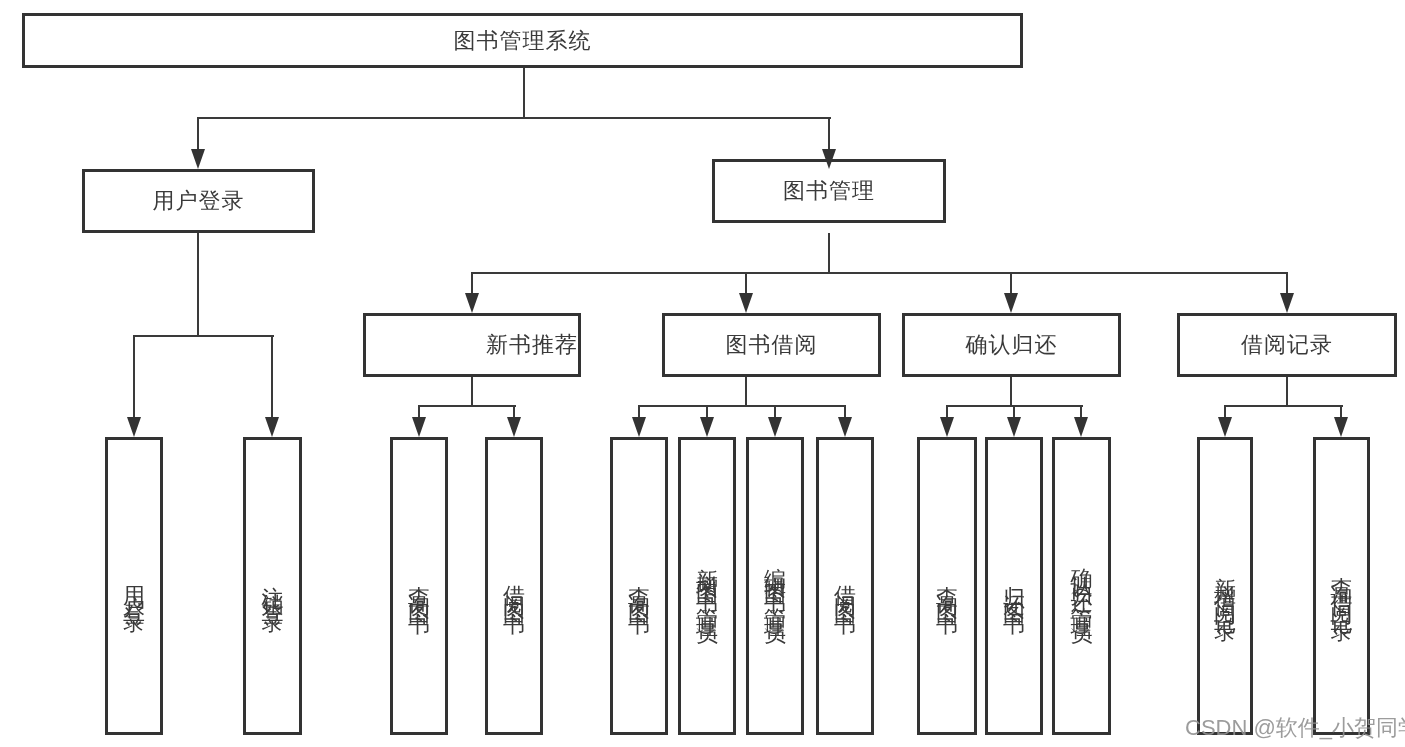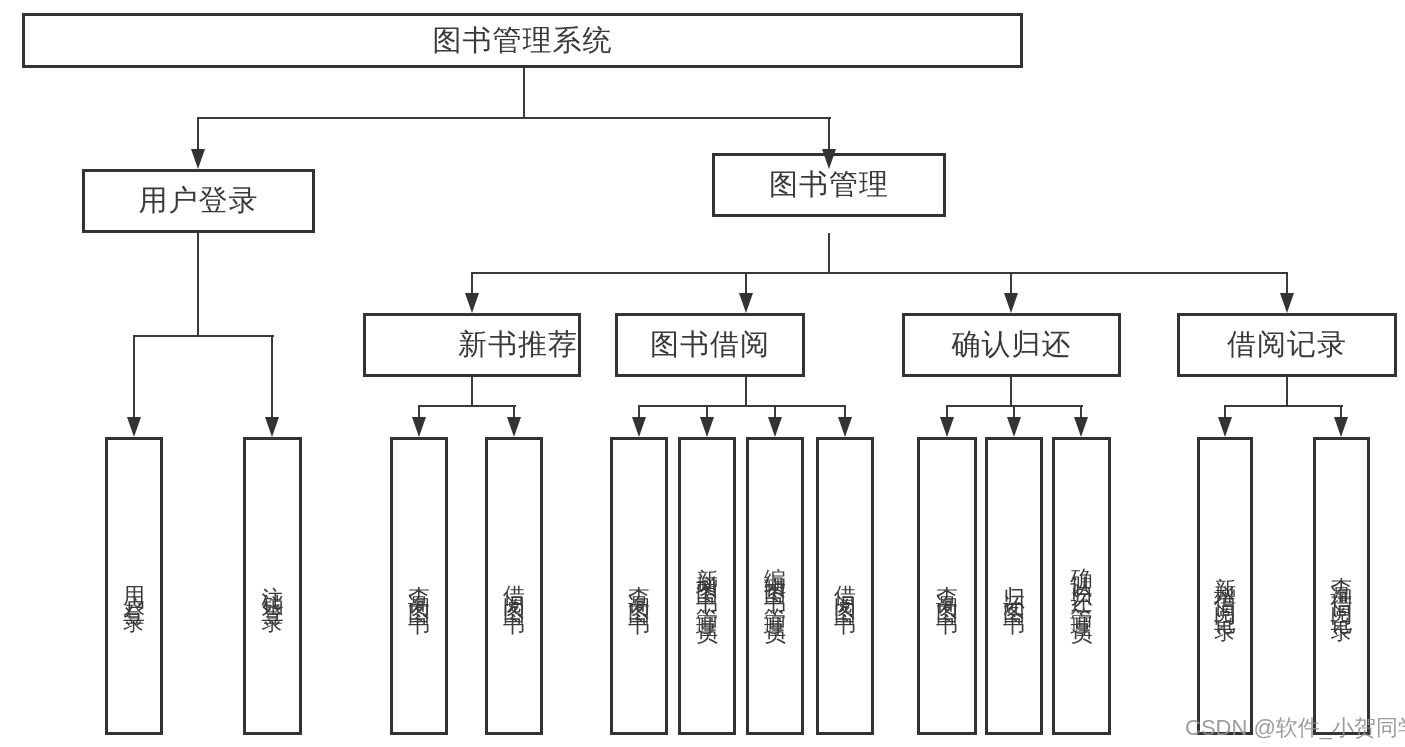--- a/index.html
+++ b/index.html
@@ -14,21 +14,21 @@
     position:absolute;
     box-sizing:border-box;
     background:#ffffff;
     border:3px solid #333333;
     display:flex;
     align-items:center;
     justify-content:center;
     color:#3a3a3a;
   }
   .h-label{
-    font-size:29px;
+    font-size:22px;
     letter-spacing:1px;
     white-space:nowrap;
   }
   .v-label{
     writing-mode:vertical-rl;
     text-orientation:mixed;
     font-size:22px;
     letter-spacing:9px;
     line-height:1;
     white-space:nowrap;
@@ -58,28 +58,28 @@
 
 <div class="canvas">
 
   <div class="node" style="left:22px;top:13px;width:1001px;height:55px;">
     <span class="h-label">图书管理系统</span>
   </div>
 
   <div class="node" style="left:82px;top:169px;width:233px;height:64px;">
     <span class="h-label">用户登录</span>
   </div>
-  <div class="node" style="left:712px;top:153px;width:234px;height:64px;">
+  <div class="node" style="left:712px;top:159px;width:234px;height:64px;">
     <span class="h-label">图书管理</span>
   </div>
 
   <div class="node" style="left:363px;top:313px;width:218px;height:64px;justify-content:flex-end;">
     <span class="h-label">新书推荐</span>
   </div>
-  <div class="node" style="left:615px;top:313px;width:190px;height:64px;">
+  <div class="node" style="left:662px;top:313px;width:219px;height:64px;">
     <span class="h-label">图书借阅</span>
   </div>
   <div class="node" style="left:902px;top:313px;width:219px;height:64px;">
     <span class="h-label">确认归还</span>
   </div>
   <div class="node" style="left:1177px;top:313px;width:220px;height:64px;">
     <span class="h-label">借阅记录</span>
   </div>
 
   <div class="node" style="left:105px;top:437px;width:58px;height:298px;">

